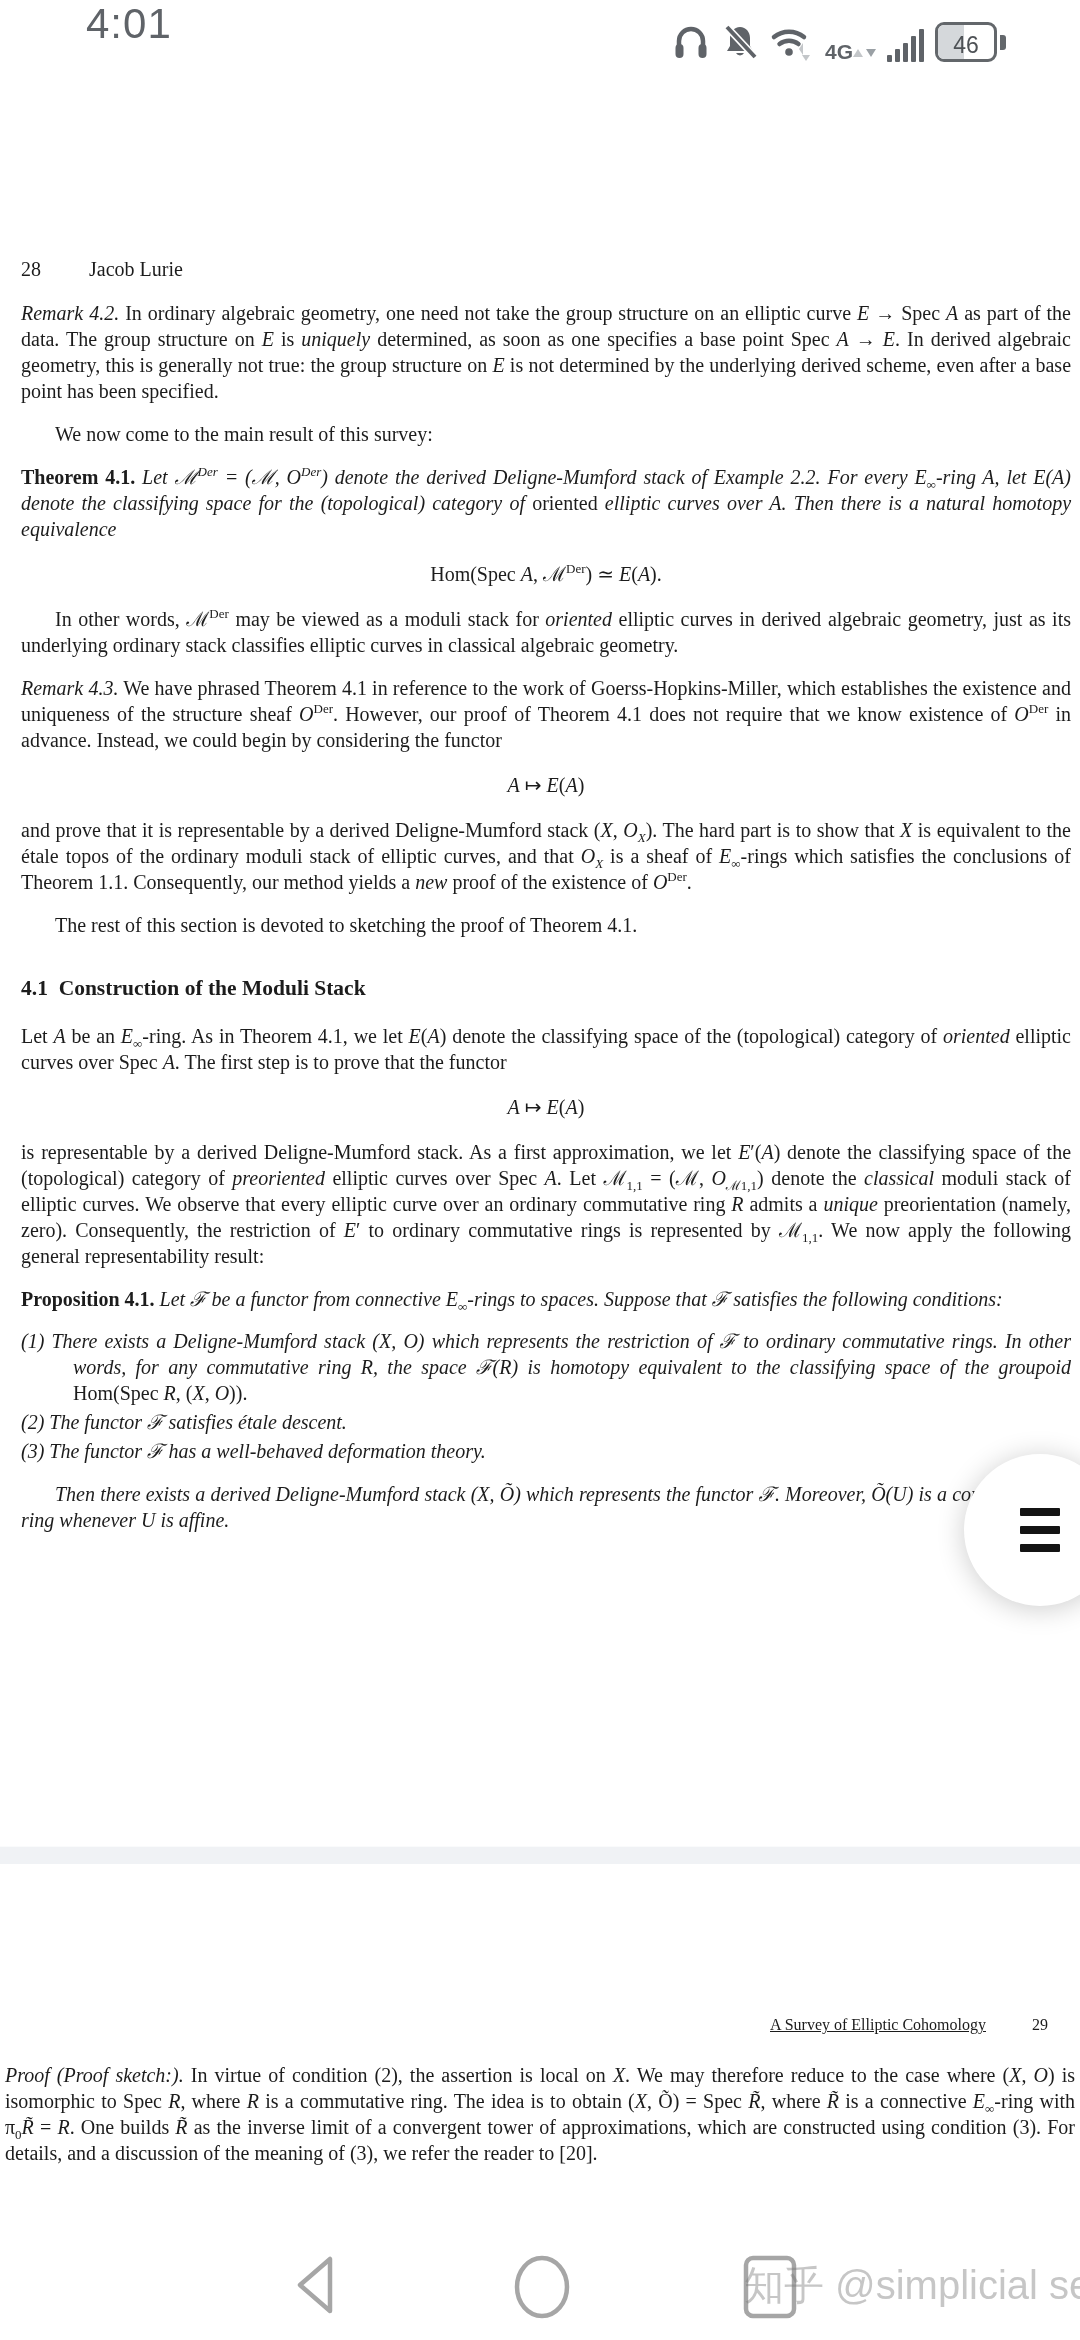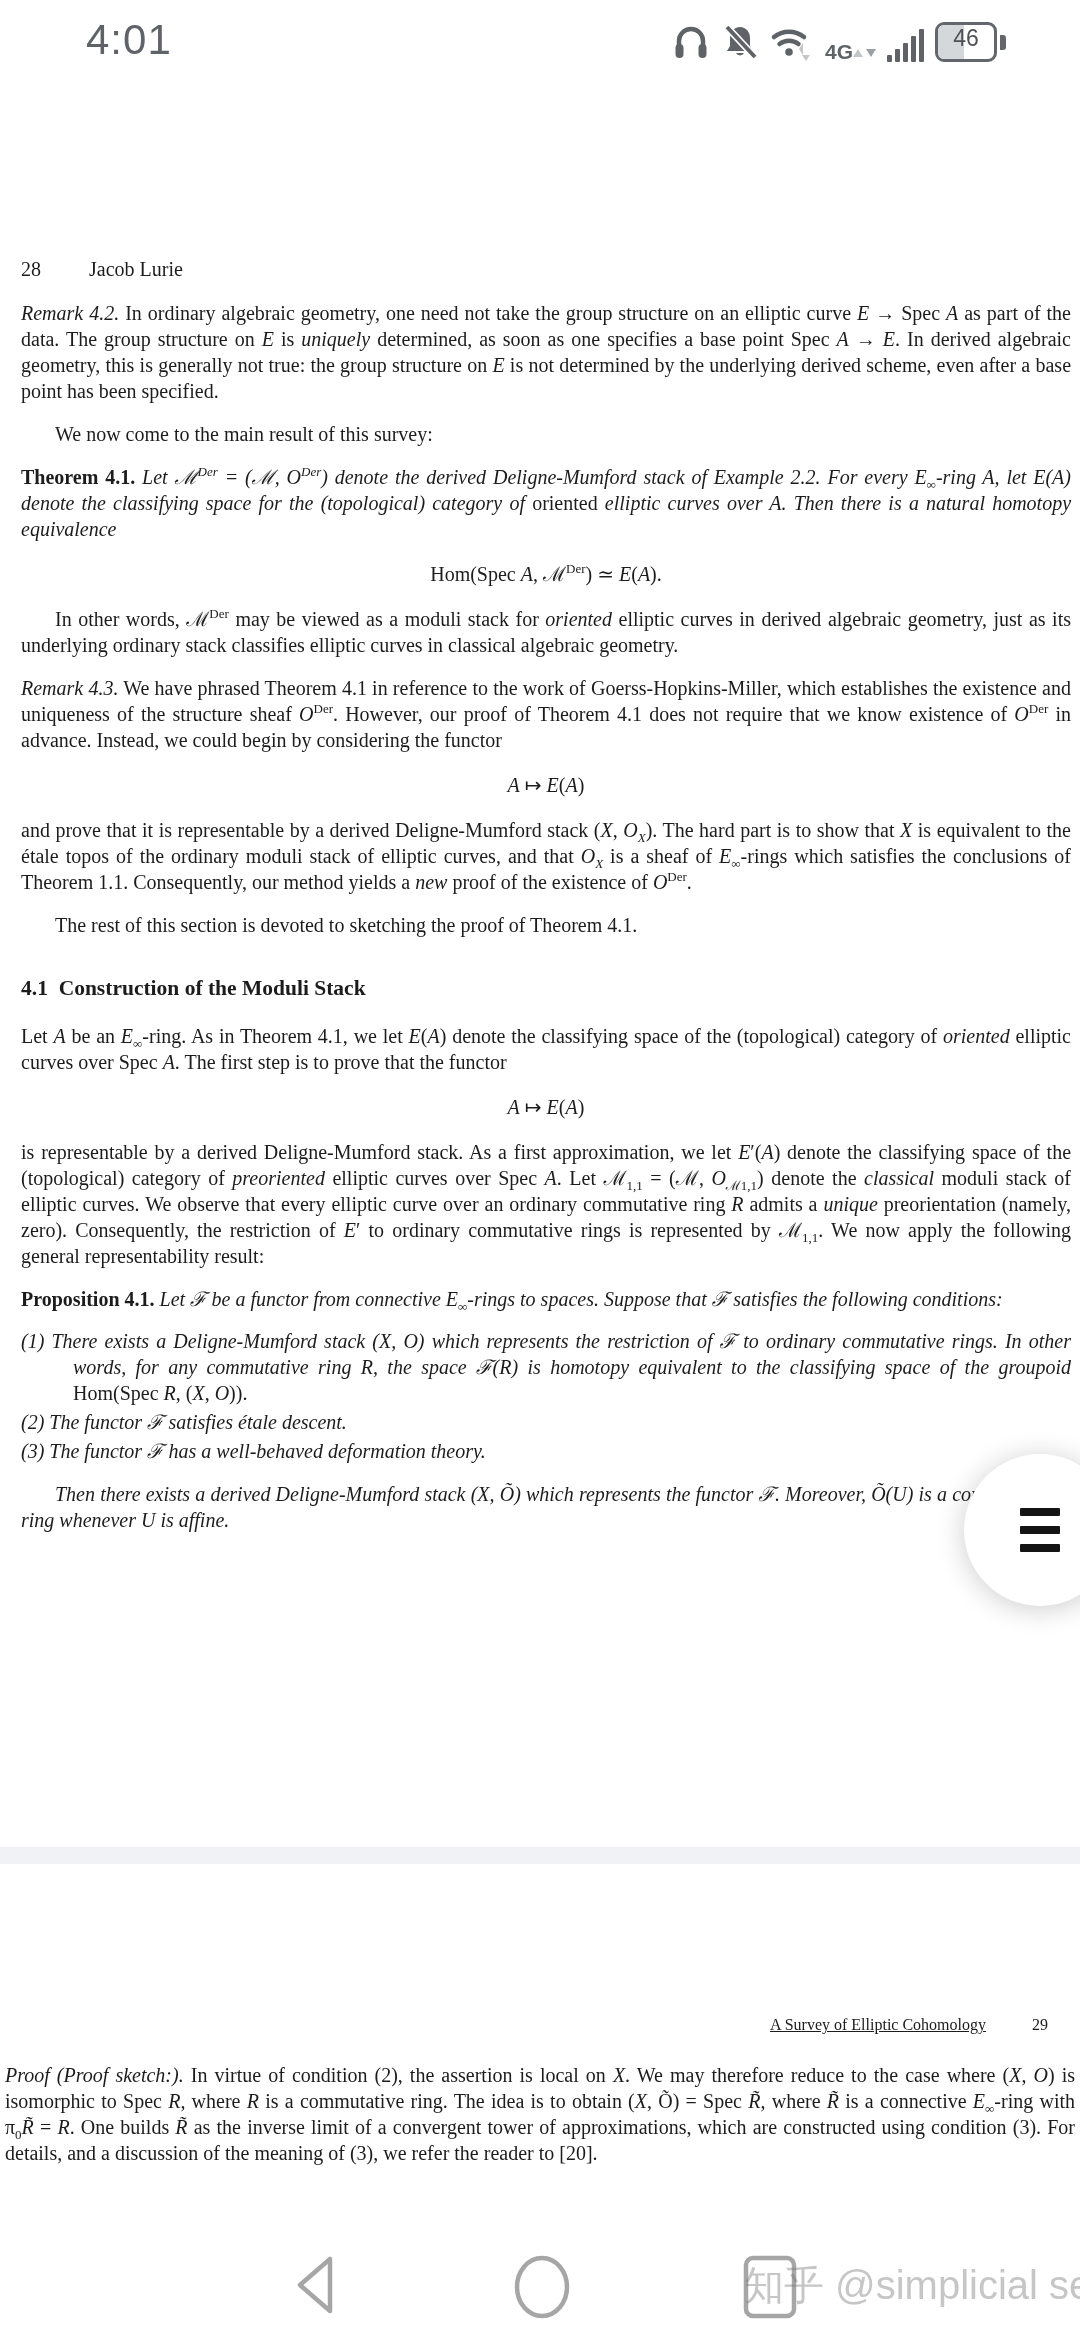--- a/index.html
+++ b/index.html
@@ -2,34 +2,34 @@
 <html><head>
 <meta charset="utf-8">
 <style>
   html,body{margin:0;padding:0;}
   body{
     width:1080px;height:2340px;position:relative;overflow:hidden;
     background:#ffffff;font-family:"Liberation Serif",serif;color:#1c1c1c;
   }
   
   .status-bar{position:absolute;top:0;left:0;width:1080px;height:78px;background:#fff;z-index:40;}
-  .sb-time{position:absolute;left:86px;top:16px;font-family:"Liberation Sans",sans-serif;
+  .sb-time{position:absolute;left:86px;top:0;font-family:"Liberation Sans",sans-serif;
     font-size:42px;color:#5f6368;letter-spacing:1px;}
   .sb-icons{position:absolute;right:74px;top:16px;height:46px;display:flex;align-items:flex-end;gap:11px;}
   .sb-icons svg{display:block;}
   .fourg{display:flex;flex-direction:row;align-items:center;line-height:1;}
   .fourg .fourg-label{font-family:"Liberation Sans",sans-serif;font-weight:bold;font-size:21px;color:#5f6368;}
   .fourg .updown{display:flex;gap:3px;margin-top:2px;}
   .tri-up{width:0;height:0;border-left:5px solid transparent;border-right:5px solid transparent;border-bottom:8px solid #c3c6c9;}
   .tri-dn{width:0;height:0;border-left:5px solid transparent;border-right:5px solid transparent;border-top:8px solid #9aa0a5;}
   .sigbars{display:flex;align-items:flex-end;gap:3px;height:34px;}
   .sigbars i{display:block;width:5px;background:#5f6368;border-radius:1px;}
   .battery{display:flex;align-items:center;}
   .bat-body{position:relative;width:56px;height:34px;border:3px solid #63676b;border-radius:9px;overflow:hidden;
-    display:flex;align-items:flex-start;justify-content:center;background:#fff;}
+    display:flex;align-items:flex-end;justify-content:center;background:#fff;}
   .bat-fill{position:absolute;left:0;top:0;bottom:0;width:46%;background:#d5d8db;}
   .bat-num{position:relative;font-family:"Liberation Sans",sans-serif;font-size:23px;color:#4e5256;}
   .bat-nub{width:6px;height:15px;background:#63676b;border-radius:0 3px 3px 0;margin-left:3px;}
   
   .viewer{position:absolute;top:78px;left:0;width:1080px;bottom:0;background:#fff;}
   .page-a{position:absolute;top:0;left:0;width:1080px;height:1768px;background:#fff;}
   .page-gap{position:absolute;top:1768px;left:0;width:1080px;height:17px;background:#f0f2f5;
     border-top:1px solid #fafbfc;border-bottom:1px solid #fafbfc;}
   .page-b{position:absolute;top:1786px;left:0;width:1080px;height:476px;background:#fff;}
   .page-content{padding:178px 9px 0 21px;font-size:20px;line-height:26px;}

